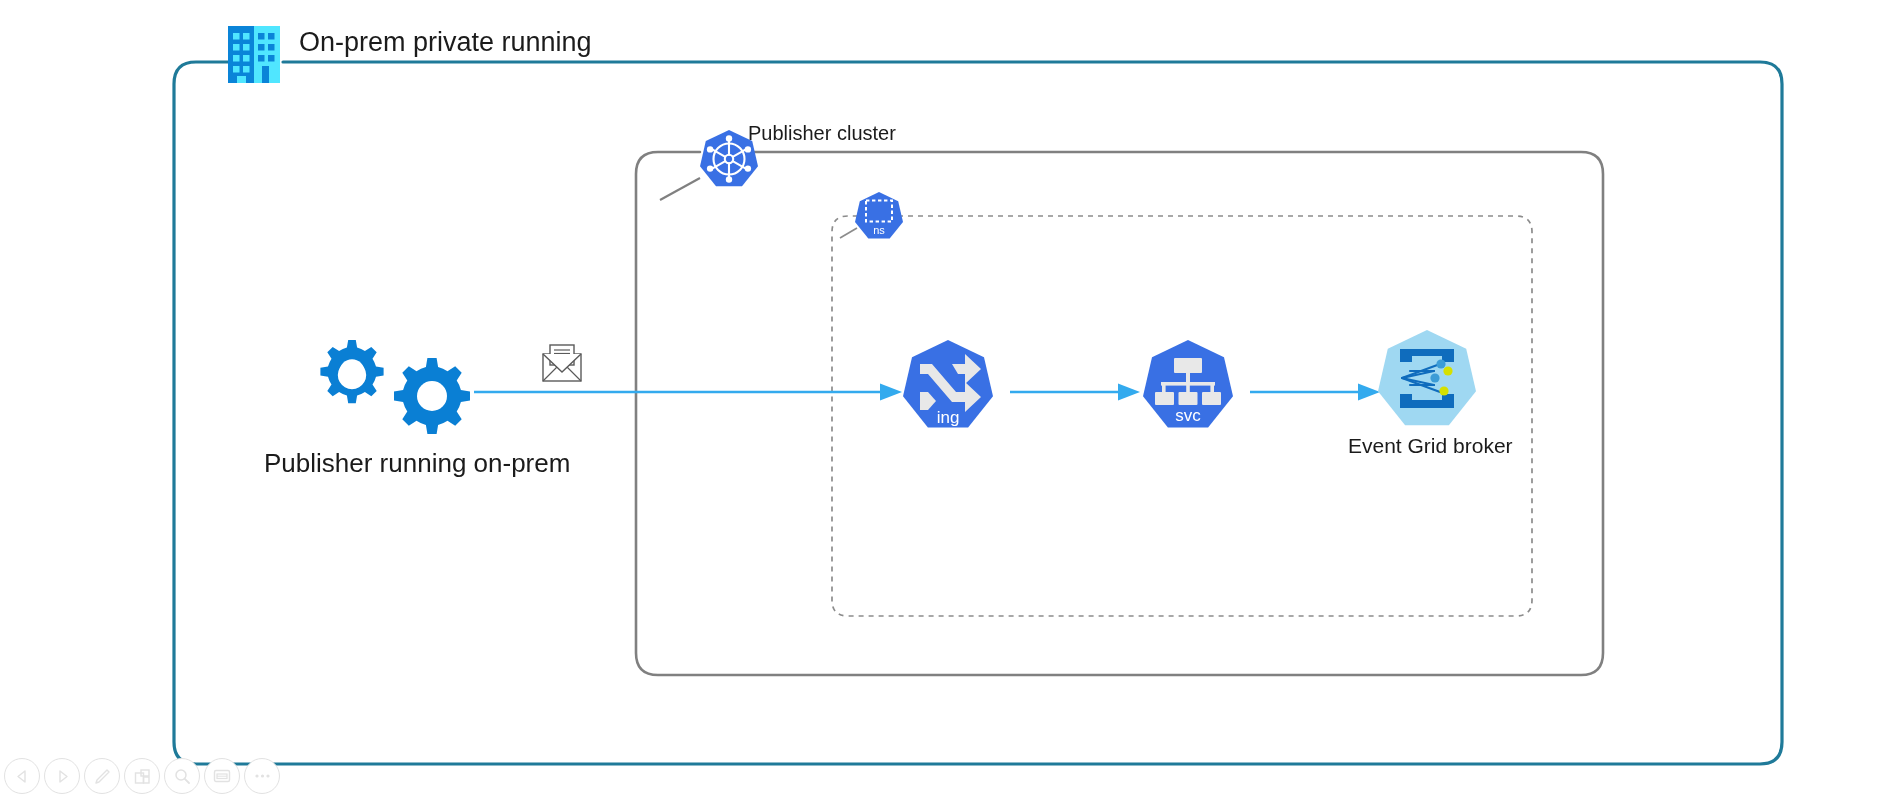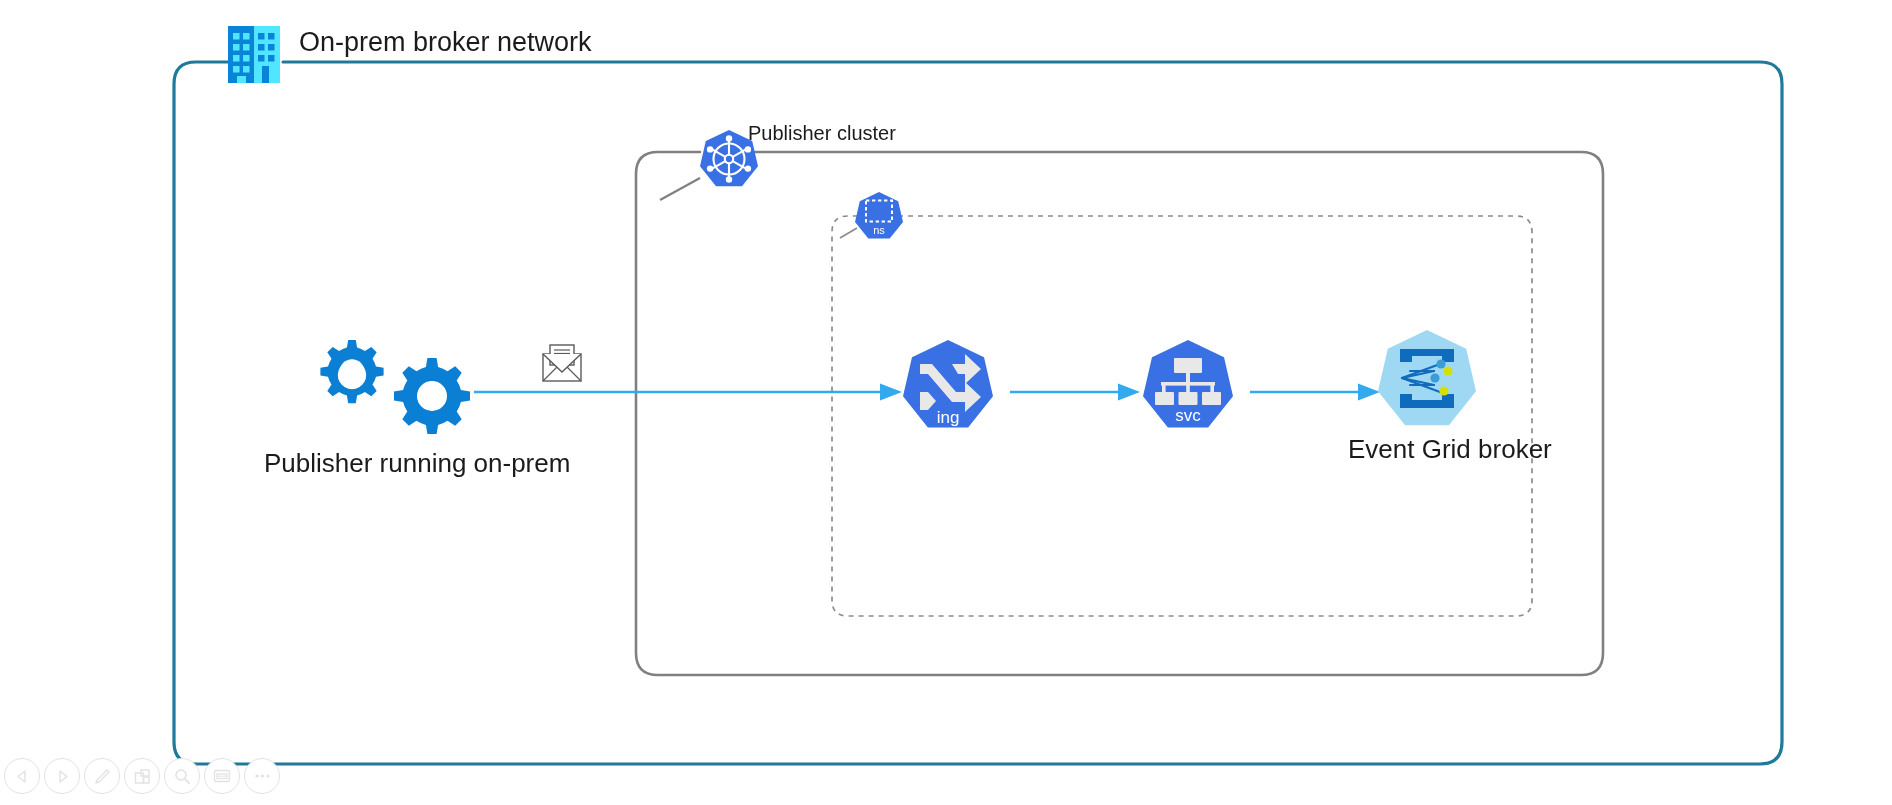--- a/index.html
+++ b/index.html
@@ -37,21 +37,21 @@
     font-size: 20px;
   }
   #publisher-label {
     left: 264px;
     top: 448px;
     font-size: 26px;
   }
   #broker-label {
     left: 1348px;
     top: 434px;
-    font-size: 26px;
+    font-size: 21px;
   }
   #toolbar {
     position: absolute;
     left: 0;
     bottom: 0;
     height: 58px;
     width: 100%;
     display: flex;
     align-items: center;
     padding-left: 4px;
@@ -220,21 +220,21 @@
       <path d="M 32 55 L 56 55"></path>
     </g>
     <circle cx="63" cy="34" r="4.6" fill="#3c9cd6"></circle>
     <circle cx="57" cy="48" r="4.6" fill="#3c9cd6"></circle>
     <circle cx="70" cy="41" r="4.6" fill="#d6e000"></circle>
     <circle cx="66" cy="61" r="4.6" fill="#d6e000"></circle>
   </g>
 
 </svg>
 
-<div class="lbl" id="onprem-label">On-prem broker network</div>
+<div class="lbl" id="onprem-label">On-prem private running</div>
 
 <div class="lbl" id="k8s-label">Publisher cluster</div>
 
 <div class="lbl" id="publisher-label">Publisher running on-prem</div>
 
 <div class="lbl" id="broker-label">Event Grid broker</div>
 
 <div id="toolbar">
 
   <div class="tb-btn">

